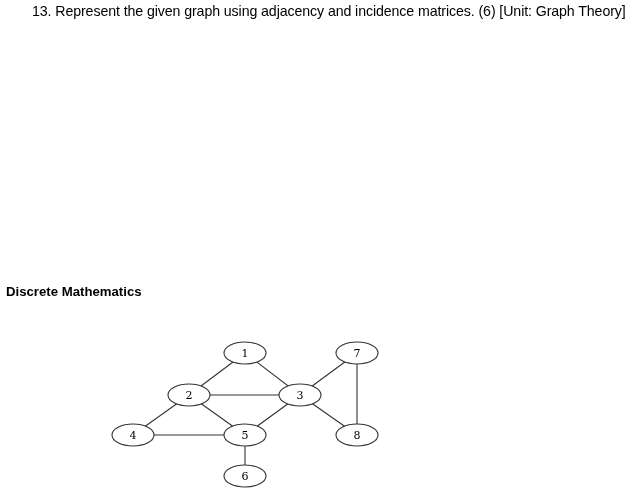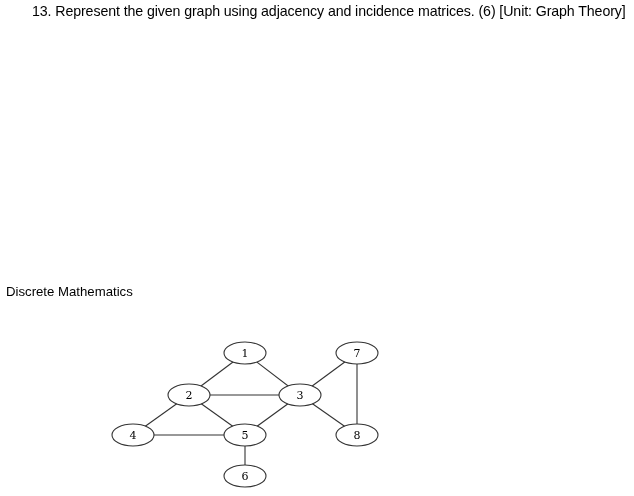--- a/index.html
+++ b/index.html
@@ -1,18 +1,18 @@
 <!DOCTYPE html>
 <html><head>
 <meta charset="utf-8">
 <style>
   html, body { margin: 0; padding: 0; background: #ffffff; }
   body { width: 634px; height: 496px; position: relative; overflow: hidden; font-family: "Liberation Sans", sans-serif; color: #000; }
   .question { position: absolute; left: 32px; top: 3px; font-size: 14.2px; white-space: nowrap; letter-spacing: -0.1px; text-align: right; }
-  .subject { position: absolute; left: 6px; top: 284px; font-size: 13.2px; white-space: nowrap; }
+  .subject { position: absolute; left: 6px; top: 284px; font-size: 13.2px; white-space: nowrap; font-weight: bold; }
   svg.graph { position: absolute; left: 0; top: 0; }
   .node-label { font-family: "DejaVu Serif", serif; font-size: 11px; }
 </style>
 </head>
 <body>
 
 <div class="question">13. Represent the given graph using adjacency and incidence matrices. (6) [Unit: Graph Theory]</div>
 <div class="subject">Discrete Mathematics</div>
 
 <svg class="graph" width="634" height="496" viewBox="0 0 634 496">

